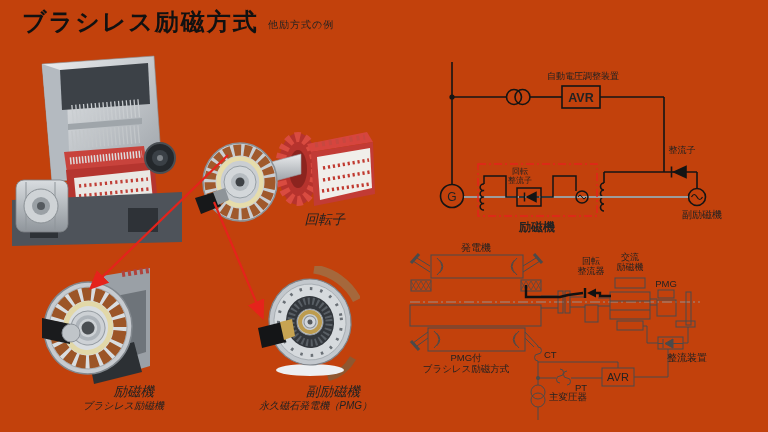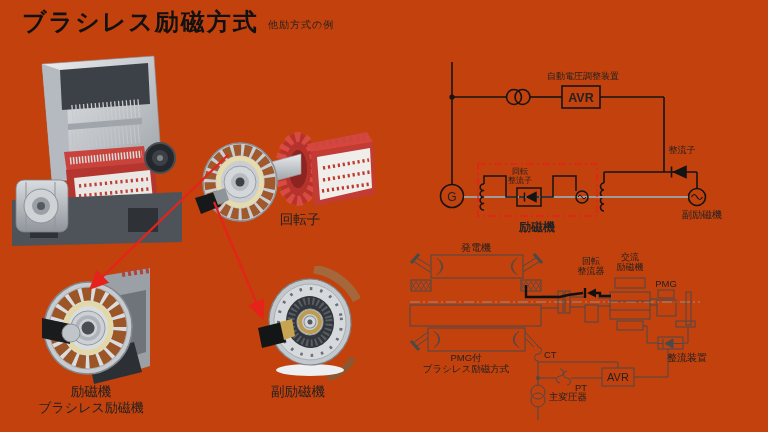--- a/index.html
+++ b/index.html
@@ -3,23 +3,23 @@
 <meta charset="utf-8">
 <style>
   html,body{margin:0;padding:0;background:#fff;}
   .stage{
     position:relative;width:768px;height:432px;overflow:hidden;background:#c2410c;
     font-family:"Liberation Sans","DejaVu Sans",sans-serif;color:#1a1a1a;
   }
   .abs{position:absolute;}
   .title{font-size:24px;font-weight:bold;letter-spacing:2px;color:#111;}
   .subtitle{font-size:10px;letter-spacing:1px;color:#222;}
-  .photo-label{text-align:center;color:#222;}
+  .photo-label{text-align:right;color:#222;font-style:italic;}
   .lbl-main{font-size:13.5px;}
-  .lbl-sub{font-size:13px;}
+  .lbl-sub{font-size:10px;}
   svg{display:block;}
   svg text{font-family:"Liberation Sans","DejaVu Sans",sans-serif;fill:#222;}
 </style>
 </head>
 <body>
 
 <div class="stage">
 
   <div class="abs title" style="left:22px;top:6px;">ブラシレス励磁方式</div>
   <div class="abs subtitle" style="left:268px;top:18px;">他励方式の例</div>
@@ -145,20 +145,21 @@
       </marker>
     </defs>
     <line x1="228" y1="155" x2="92" y2="287" stroke="#e5231b" stroke-width="2.2" marker-end="url(#arrowred)"></line>
     <line x1="214" y1="202" x2="262" y2="316" stroke="#e5231b" stroke-width="2.2" marker-end="url(#arrowred)"></line>
   </svg>
 
   <div class="abs photo-label lbl-main" style="left:255px;top:211px;width:90px;">回転子</div>
   <div class="abs photo-label lbl-main" style="left:28px;top:383px;width:126px;">励磁機</div>
   <div class="abs photo-label lbl-sub" style="left:18px;top:399px;width:146px;">ブラシレス励磁機</div>
   <div class="abs photo-label lbl-main" style="left:236px;top:383px;width:124px;">副励磁機</div>
+  <div class="abs photo-label lbl-sub" style="left:226px;top:399px;width:146px;">永久磁石発電機（PMG）</div>
 
   <svg class="abs" style="left:428px;top:55px;" width="340" height="182" viewBox="428 55 340 182">
     <g stroke="#141414" stroke-width="1.6" fill="none">
 
       <line x1="452" y1="62" x2="452" y2="185"></line>
 
       <line x1="452" y1="97" x2="506.5" y2="97"></line>
       <circle cx="514" cy="97" r="7.5"></circle>
       <circle cx="522.5" cy="97" r="7.5"></circle>
       <line x1="530" y1="97" x2="562" y2="97"></line>

